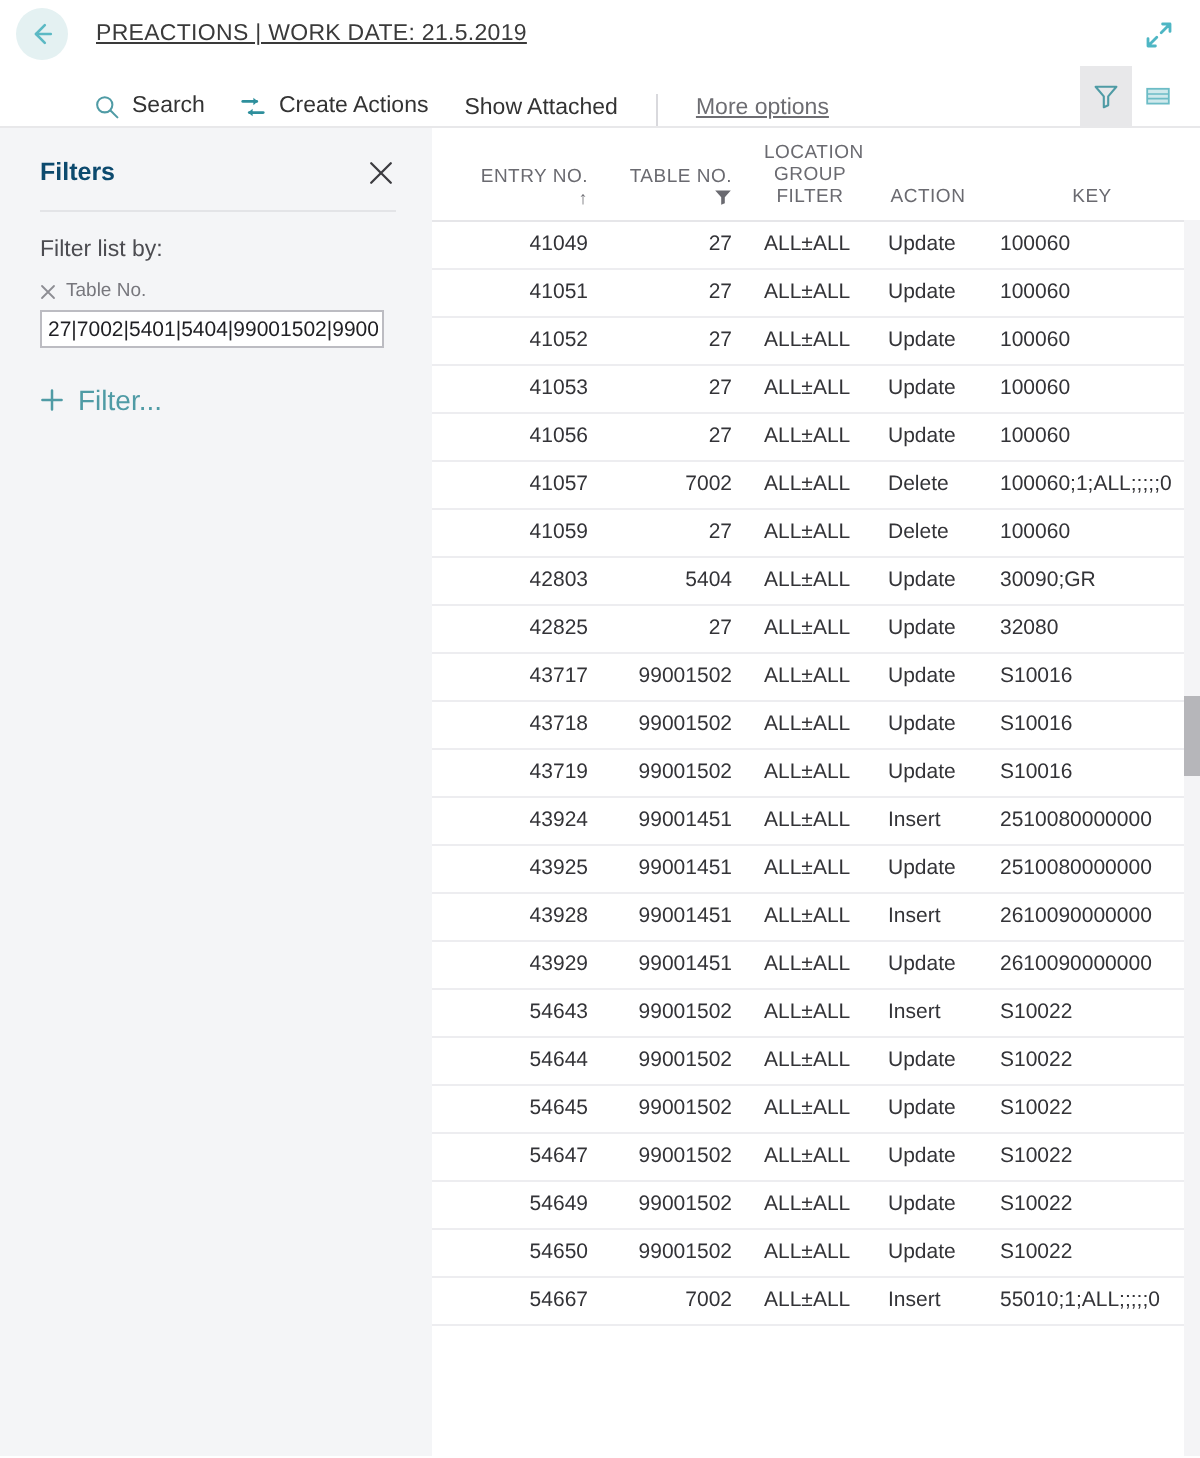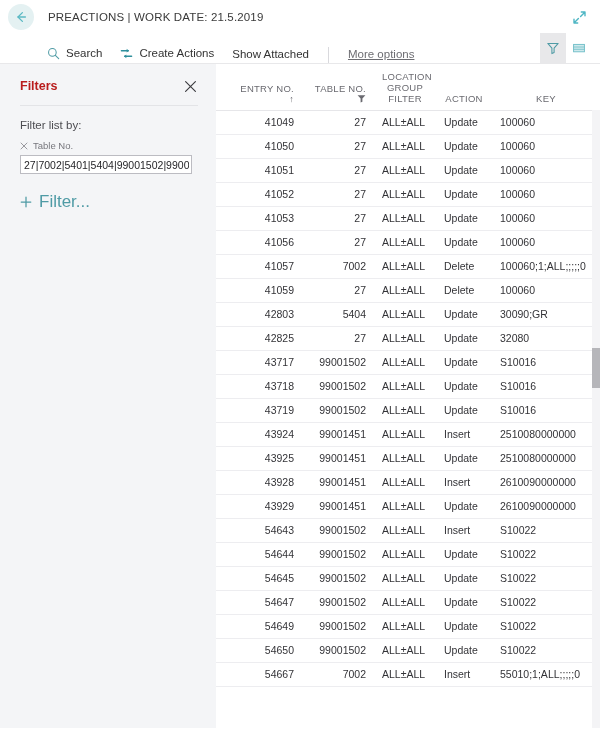--- a/index.html
+++ b/index.html
@@ -29,20 +29,21 @@
     flex: 0 0 auto;
     cursor: pointer;
   }
   .back-btn svg { display:block; }
   .page-title {
     margin-left: 14px;
     font-size: 11.5px;
     color: #3a3a3a;
     letter-spacing: .15px;
     white-space: nowrap;
+    text-decoration: underline;
   }
   .expand-btn {
     margin-left: auto;
     width: 22px; height: 22px;
     display:flex; align-items:center; justify-content:center;
     cursor: pointer;
   }
 
   
   .cmdbar {
@@ -105,21 +106,21 @@
   .filters-head {
     display: flex;
     align-items: center;
     justify-content: space-between;
     padding-bottom: 11px;
     border-bottom: 1px solid #e3e4e7;
   }
   .filters-title {
     font-size: 12.5px;
     font-weight: bold;
-    color: #b91c1c;
+    color: #0c4a6e;
   }
   .close-x { cursor: pointer; width: 16px; height: 16px; display:flex; align-items:center; justify-content:center;}
   .filter-list-by {
     margin-top: 13px;
     font-size: 11.5px;
     color: #4c4c51;
   }
   .filter-chip {
     margin-top: 9px;
     display: flex;
@@ -142,21 +143,21 @@
     outline: none;
     border-radius: 0;
     overflow: hidden;
     white-space: nowrap;
   }
   .add-filter {
     margin-top: 18px;
     display: flex;
     align-items: center;
     gap: 7px;
-    font-size: 17px;
+    font-size: 14px;
     color: #4f9ba5;
     cursor: pointer;
   }
   .plus-ic { display:flex; }
 
   
   .grid-pane {
     flex: 1 1 auto;
     background: #ffffff;
     display: flex;
@@ -378,27 +379,20 @@
       </thead>
       <tbody id="grid-body">
           <tr class="row">
             <td class="num entry-cell">41049</td>
             <td class="num">27</td>
             <td class="txt">ALL±ALL</td>
             <td class="txt">Update</td>
             <td class="txt">100060</td>
           </tr>
           <tr class="row">
-            <td class="num entry-cell">41050</td>
-            <td class="num">27</td>
-            <td class="txt">ALL±ALL</td>
-            <td class="txt">Update</td>
-            <td class="txt">100060</td>
-          </tr>
-          <tr class="row">
             <td class="num entry-cell">41051</td>
             <td class="num">27</td>
             <td class="txt">ALL±ALL</td>
             <td class="txt">Update</td>
             <td class="txt">100060</td>
           </tr>
           <tr class="row">
             <td class="num entry-cell">41052</td>
             <td class="num">27</td>
             <td class="txt">ALL±ALL</td>

